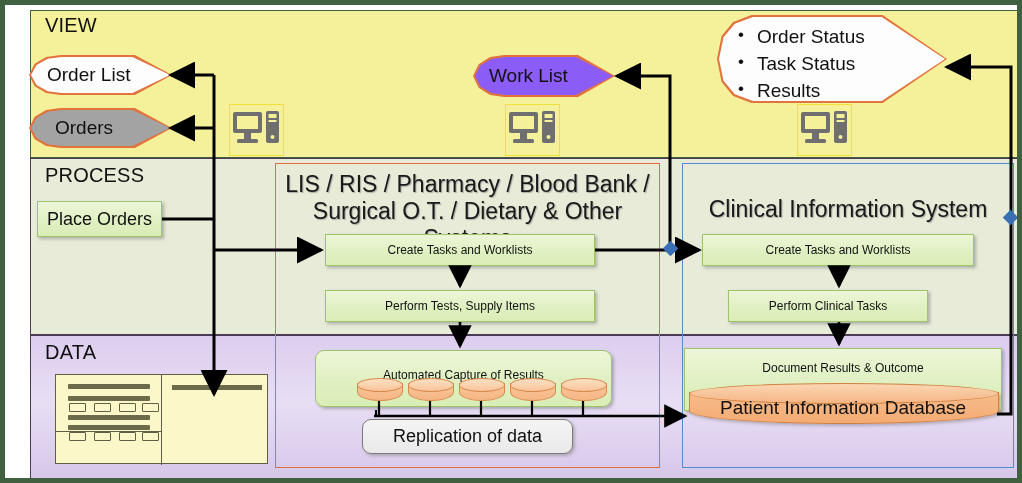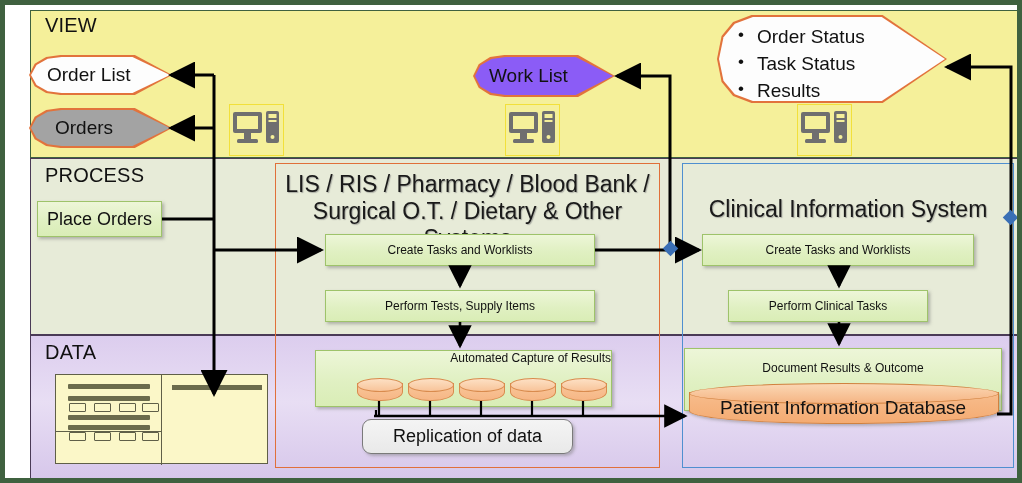--- a/index.html
+++ b/index.html
@@ -104,21 +104,21 @@
      font-size:12px;color:#111;
      box-shadow:2px 2px 3px rgba(120,120,120,.5);
   }
   #box-place{left:32px;top:196px;width:125px;height:36px;font-size:18px;}
   #box-lis-create{left:320px;top:229px;width:270px;height:32px;}
   #box-lis-perform{left:320px;top:285px;width:270px;height:32px;}
   #box-cis-create{left:697px;top:229px;width:272px;height:32px;}
   #box-cis-perform{left:723px;top:285px;width:200px;height:32px;}
 
   #box-auto{left:310px;top:345px;width:297px;height:57px;
-     align-items:flex-start;justify-content:flex-end;padding-top:0;}
+     align-items:flex-start;justify-content:center;padding-top:17px;border-radius:9px;}
   #box-doc{left:679px;top:343px;width:318px;height:63px;
      align-items:flex-start;justify-content:center;padding-top:12px;}
 
   
   .minicyl{position:absolute;width:44px;height:24px;}
   .minicyl .body{position:absolute;left:0;top:5px;width:44px;height:17px;
      background:linear-gradient(180deg,#f9c79a 0%,#f6b685 100%);
      border:1.2px solid #d98b4e;border-top:none;border-radius:0 0 22px 22px/0 0 9px 9px;}
   .minicyl .top{position:absolute;left:0;top:0px;width:44px;height:12px;
      background:linear-gradient(180deg,#fde0c4 0%,#f8c49a 100%);

